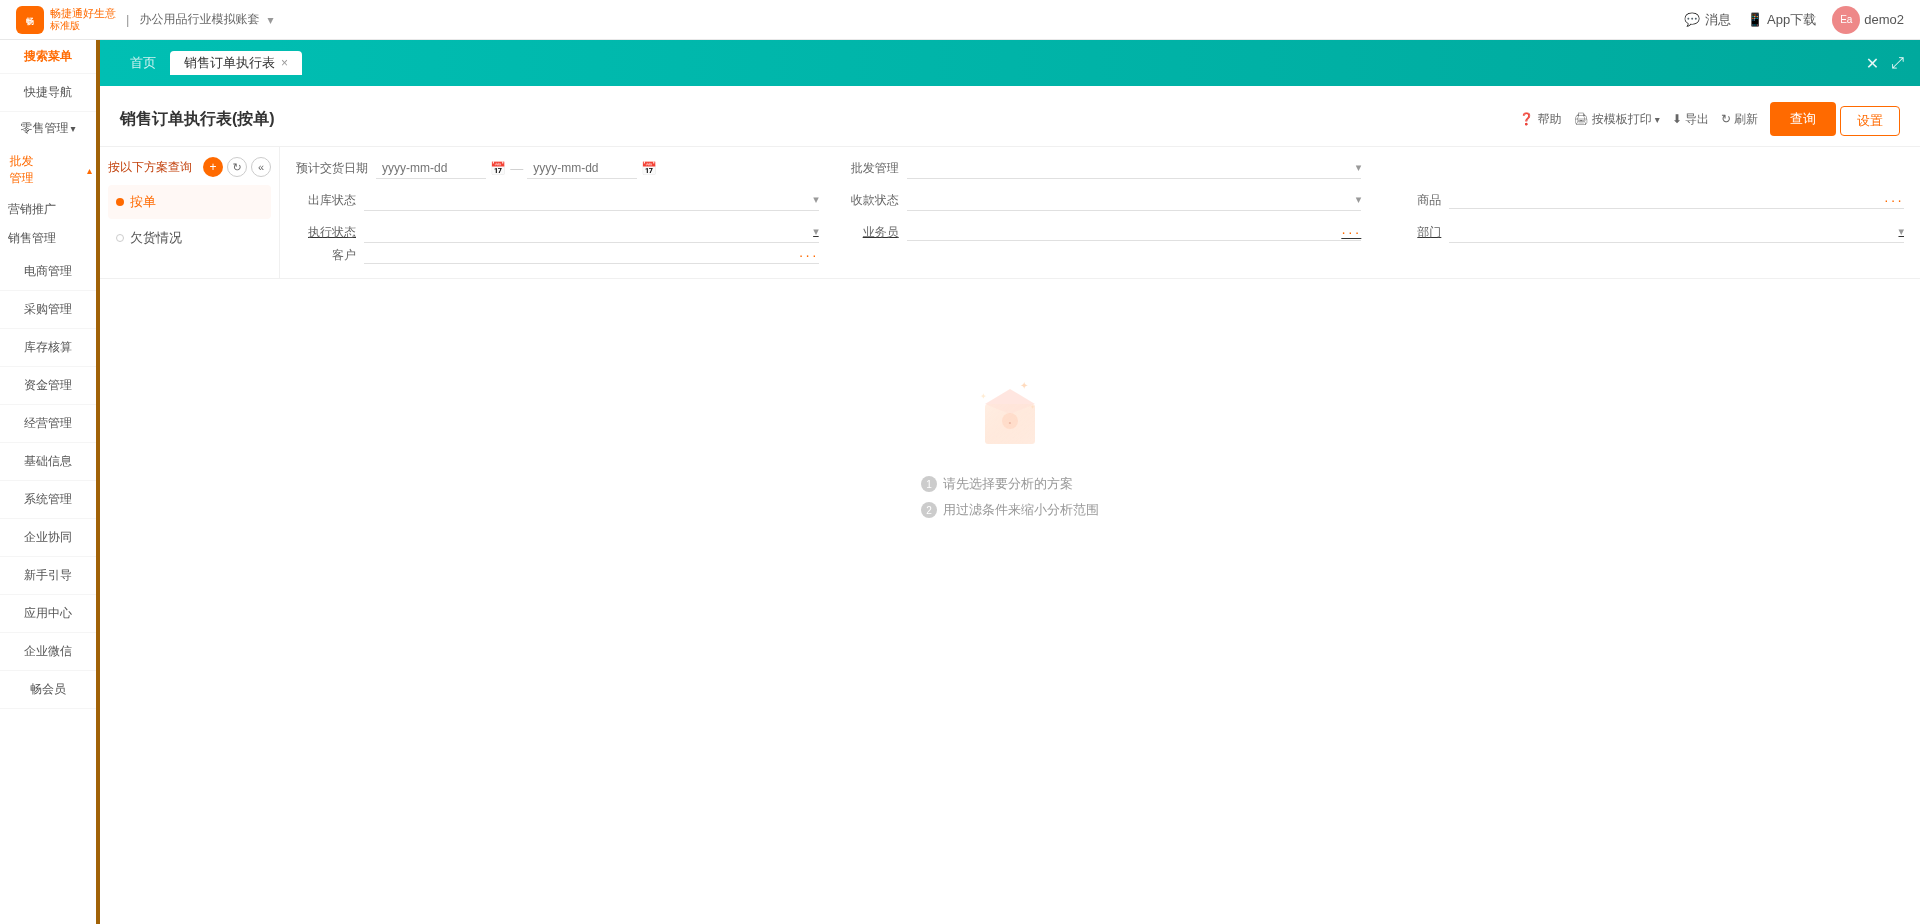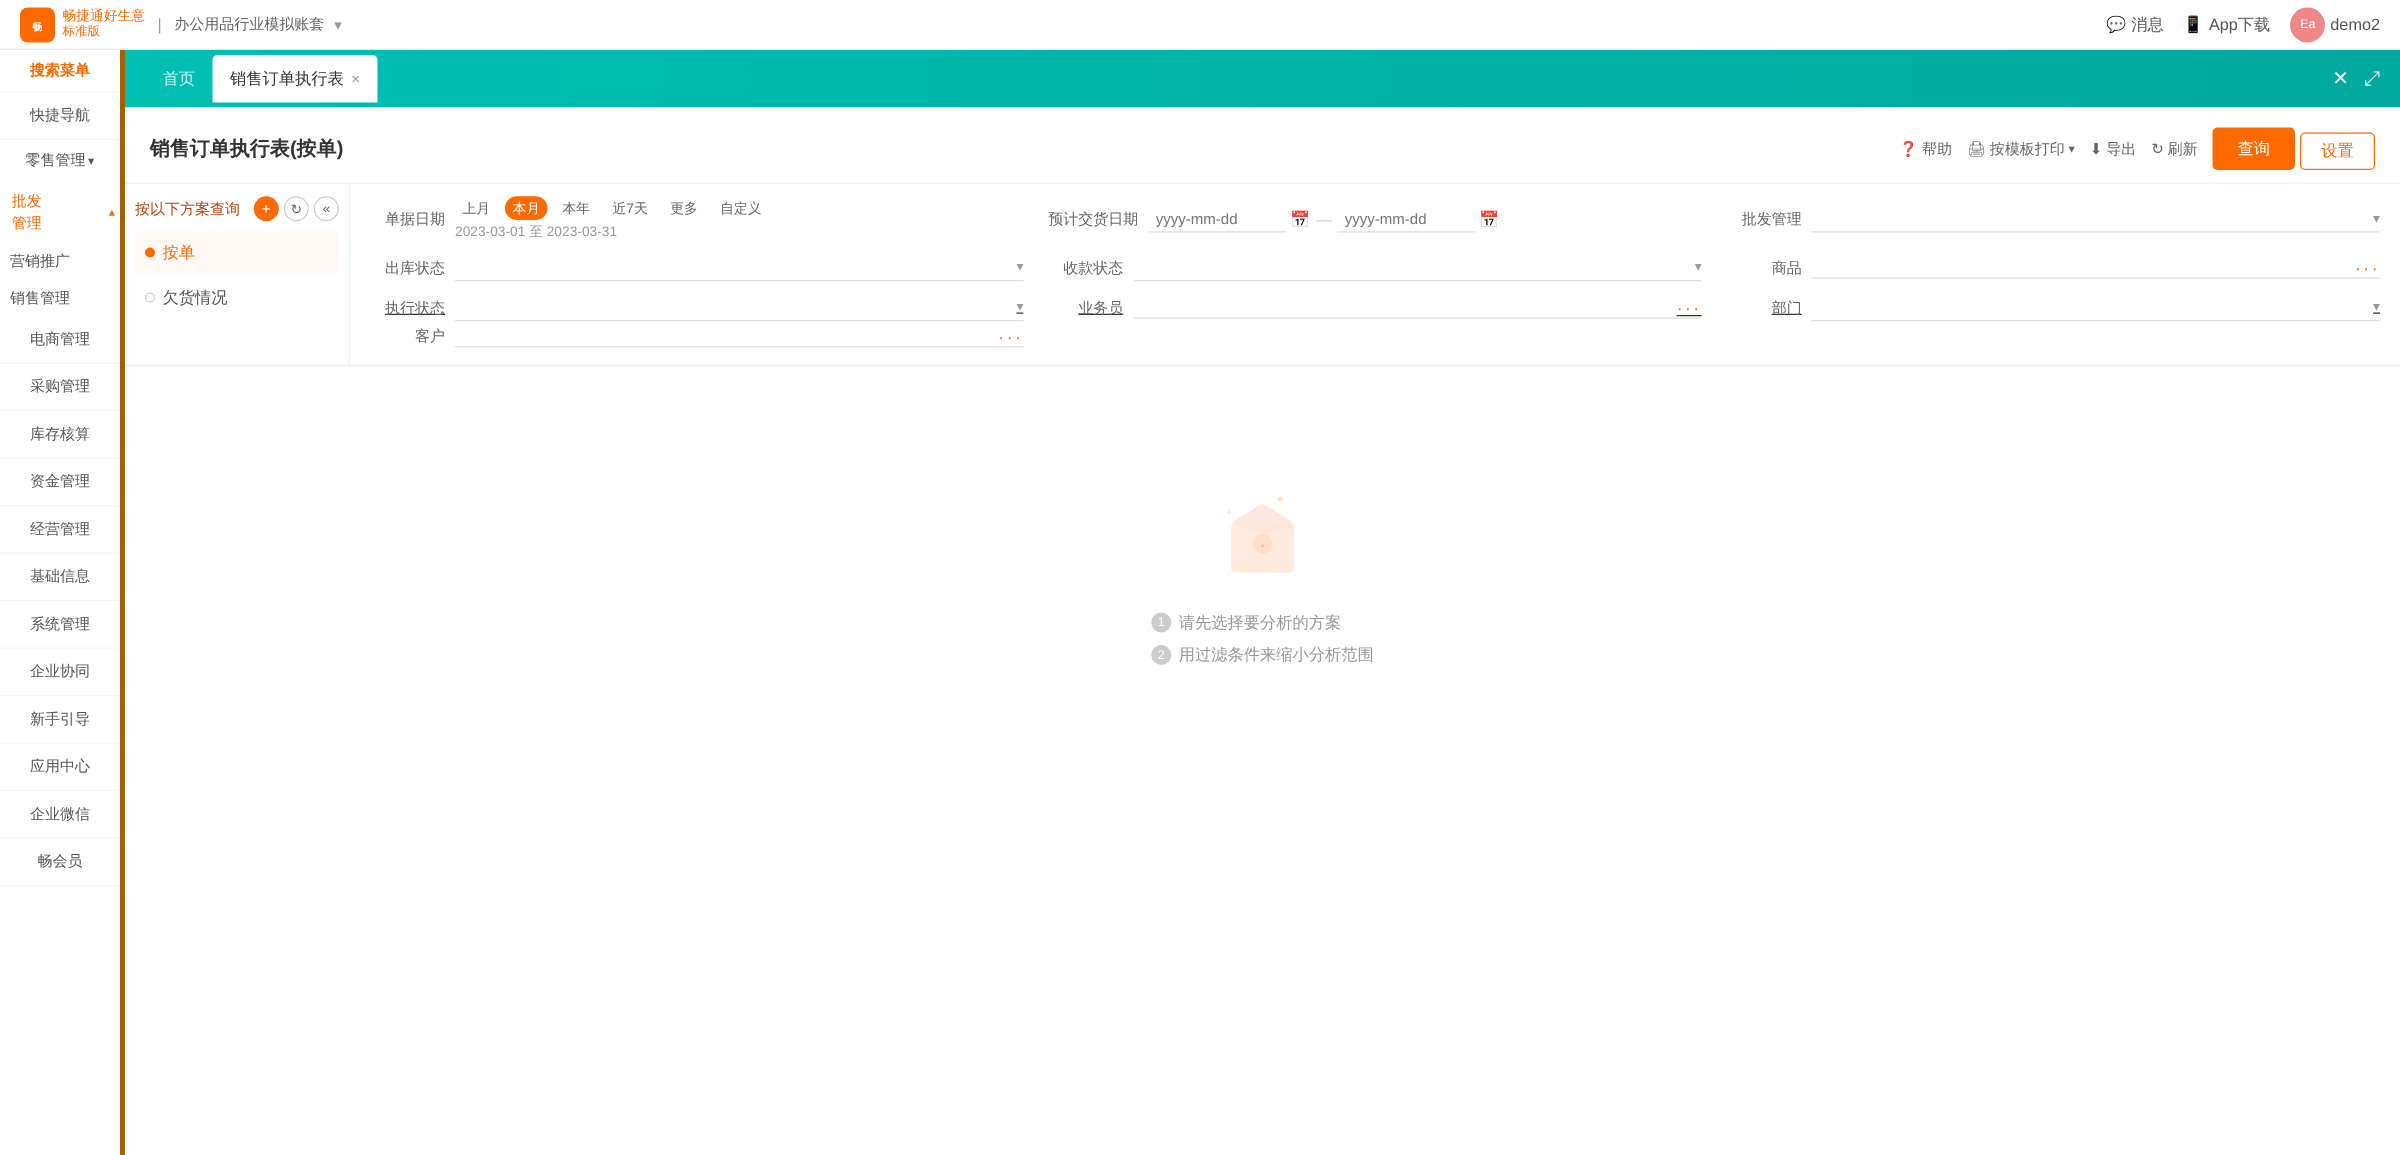--- a/index.html
+++ b/index.html
@@ -154,21 +154,21 @@
       <div class="sidebar-item">企业微信</div>
       <div class="sidebar-item">畅会员</div>
     </div>
 
     <div class="content-area">
 
       <div class="page-header-bar">
         <div class="tab-in-header">
           <span>首页</span>
         </div>
-        <div class="tab-in-header active" style="background:#fff;border-radius:4px 4px 0 0;height:38px;display:flex;align-items:center;padding:0 14px;gap:6px;margin-bottom:0;">
+        <div class="tab-in-header active" style="background:#fff;border-radius:4px 4px 0 0;height:24px;display:flex;align-items:center;padding:0 14px;gap:6px;margin-bottom:0;">
           <span style="color:#333;font-size:13px;">销售订单执行表</span>
           <span style="color:#999;font-size:12px;cursor:pointer;">×</span>
         </div>
         <div class="header-right-icons">
           <span style="color:rgba(255,255,255,0.9);font-size:16px;cursor:pointer;">✕</span>
           <span style="color:rgba(255,255,255,0.9);font-size:16px;cursor:pointer;">⤢</span>
         </div>
       </div>
 
       <div class="page-content">
@@ -218,34 +218,20 @@
             <div class="sidebar-nav-item">
               <div class="gray-dot"></div>
               <span>欠货情况</span>
             </div>
           </div>
 
           <div style="flex:1;padding:10px 16px;">
 
             <div style="display:grid;grid-template-columns:1fr 1fr 1fr;gap:12px 20px;margin-bottom:10px;">
 
-              <div class="form-row">
-                <span class="form-label">单据日期</span>
-                <div style="flex:1;">
-                  <div class="date-row">
-                    <button class="date-btn">上月</button>
-                    <button class="date-btn active">本月</button>
-                    <button class="date-btn">本年</button>
-                    <button class="date-btn">近7天</button>
-                    <button class="date-btn">更多</button>
-                    <button class="date-btn">自定义</button>
-                  </div>
-                  <div style="font-size:11px;color:#999;margin-top:2px;">2023-03-01 至 2023-03-31</div>
-                </div>
-              </div>
 
               <div class="form-row">
                 <span class="form-label">预计交货日期</span>
                 <div style="flex:1;display:flex;align-items:center;gap:4px;">
                   <input type="text" class="date-input" placeholder="yyyy-mm-dd" style="">
                   <span style="color:#ff6a00;cursor:pointer;">📅</span>
                   <span style="color:#ccc;">—</span>
                   <input type="text" class="date-input" placeholder="yyyy-mm-dd" style="">
                   <span style="color:#ff6a00;cursor:pointer;">📅</span>
                 </div>

